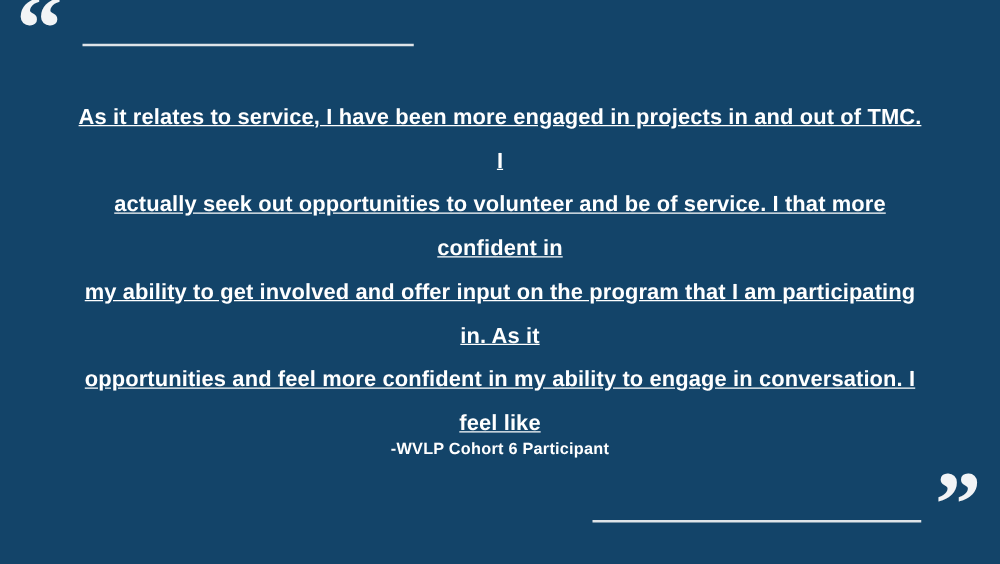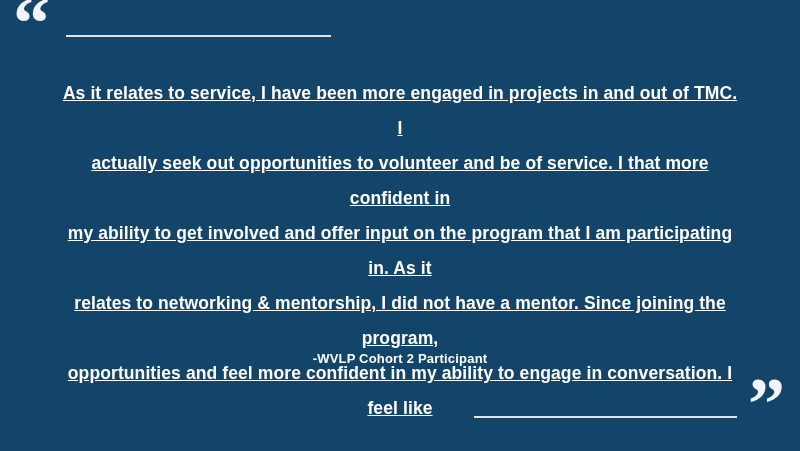--- a/index.html
+++ b/index.html
@@ -108,25 +108,24 @@
 
   <div class="ornament-top">
     <span class="quote-glyph quote-open">“</span>
     <div class="rule rule-top"></div>
   </div>
 
   <div class="quote-body">
     <p>As it relates to service, I have been more engaged in projects in and out of TMC. I</p>
     <p>actually seek out opportunities to volunteer and be of service. I that more confident in</p>
     <p>my ability to get involved and offer input on the program that I am participating in. As it</p>
-    <p>relates to networking &amp; mentorship, I did not have a mentor. Since joining the program,</p>
     <p>opportunities and feel more confident in my ability to engage in conversation. I feel like</p>
 
   </div>
 
-  <div class="attribution">-WVLP Cohort 2 Participant</div>
+  <div class="attribution">-WVLP Cohort 6 Participant</div>
 
   <div class="ornament-bottom">
     <div class="rule rule-bottom"></div>
     <span class="quote-glyph quote-close">”</span>
   </div>
 
 </div>
 
 </body></html>

